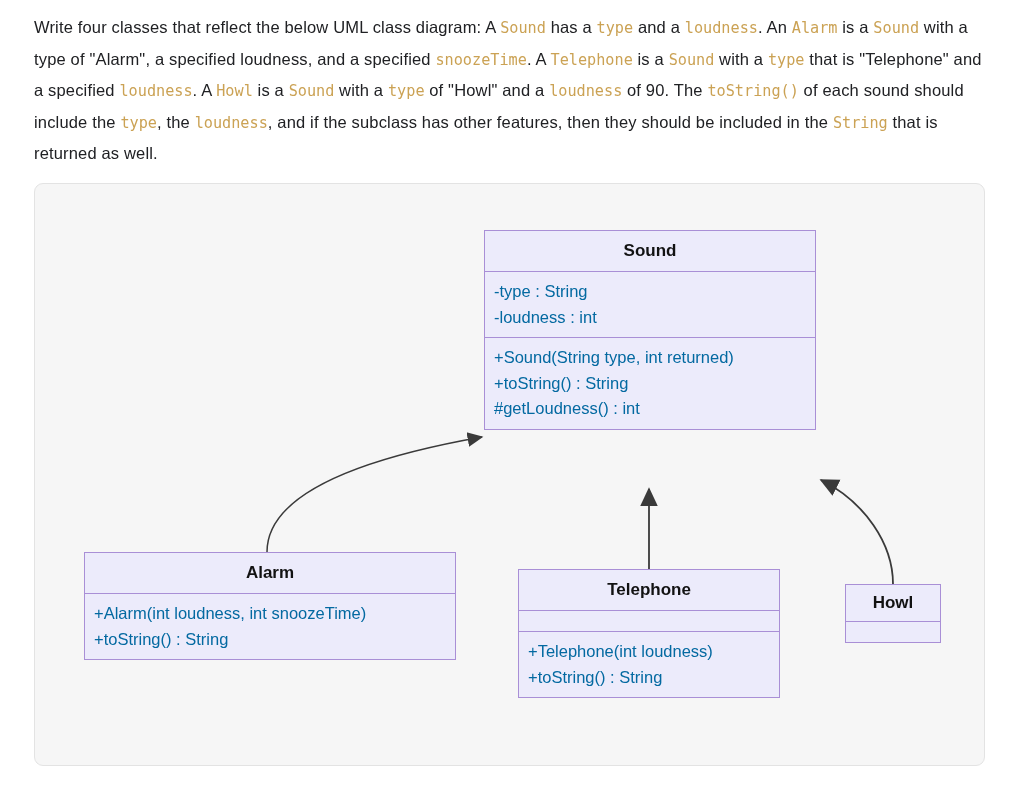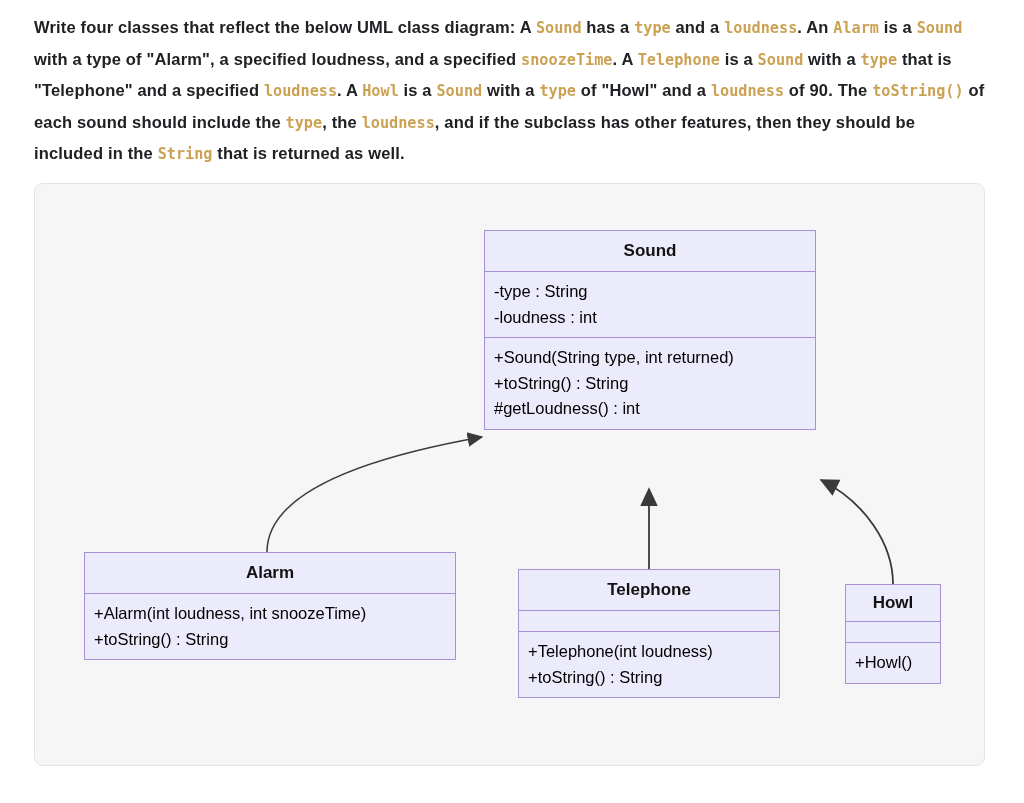--- a/index.html
+++ b/index.html
@@ -19,21 +19,20 @@
   
   #prompt-text {
     position: absolute;
     left: 34px;
     top: 12px;
     width: 952px;
     font-size: 16.5px;
     line-height: 30.5px;
     color: #202124;
     letter-spacing: 0.01em;
-    font-weight: bold;
   }
   #prompt-text .code {
     font-family: "DejaVu Sans Mono", "Liberation Mono", monospace;
     color: #cba254;
     font-size: 15.2px;
     letter-spacing: 0;
   }
 
   
   #diagram-panel {
@@ -75,21 +74,21 @@
     justify-content: center;
   }
   .uml-divider {
     border-top: 1.6px solid #a98fd6;
   }
   .uml-compartment {
     box-sizing: border-box;
     padding: 7px 9px 7px 9px;
     font-size: 16.5px;
     line-height: 25.5px;
-    color: #000000;
+    color: #0369a1;
   }
   .uml-compartment.empty {
     padding: 0;
     height: 21px;
   }
   .uml-member {
     white-space: nowrap;
   }
 
   
@@ -149,18 +148,15 @@
     <div class="uml-compartment empty uml-divider"></div>
     <div class="uml-compartment uml-divider">
       <div class="uml-member">+Telephone(int loudness)</div>
       <div class="uml-member">+toString() : String</div>
     </div>
   </div>
 
   <div class="uml-class" id="class-howl">
     <div class="uml-name">Howl</div>
     <div class="uml-compartment empty uml-divider"></div>
-    <div class="uml-compartment uml-divider">
-      <div class="uml-member">+Howl()</div>
-    </div>
   </div>
 
 </div>
 
 </body></html>

